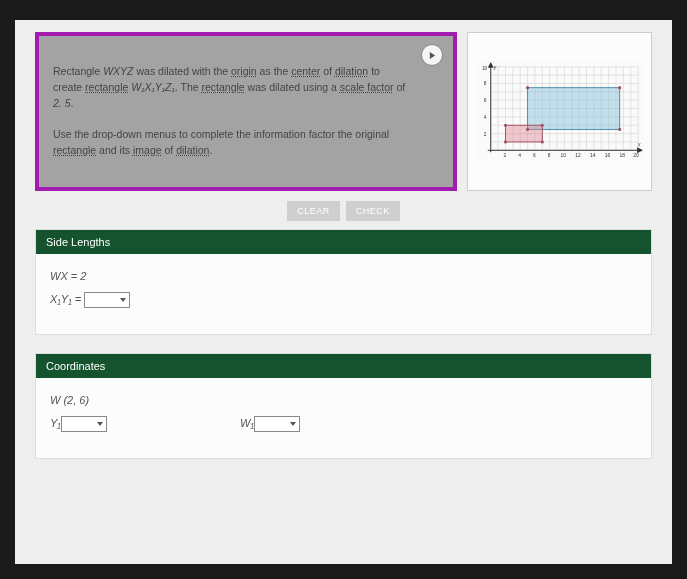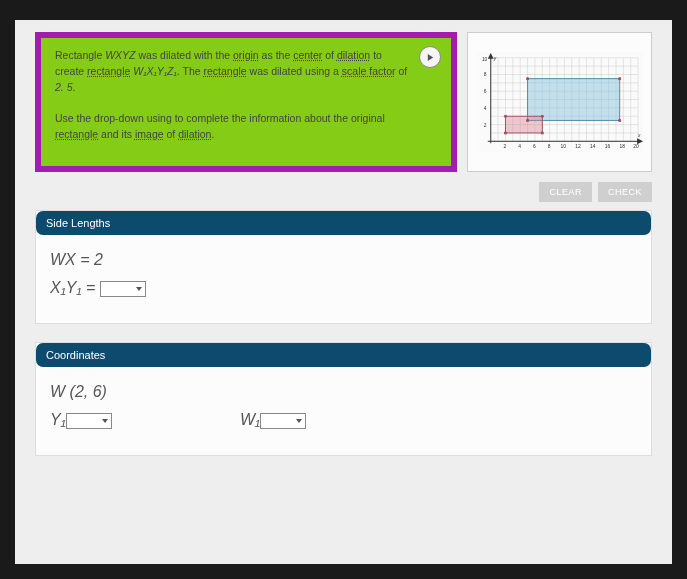--- a/index.html
+++ b/index.html
@@ -23,23 +23,23 @@
     padding: 12px 20px;
     overflow: hidden;
   }
   .top-row {
     display: flex;
     gap: 10px;
     margin-bottom: 10px;
   }
   .problem-box {
     flex: 1;
-    background: #84cc16;
-    border: 6px solid #a21caf;
-    padding: 10px 14px;
+    background: #a3a3a3;
+    border: 4px solid #a21caf;
+    padding: 28px 14px;
     position: relative;
     min-height: 140px;
   }
   .problem-text {
     font-size: 10.5px;
     line-height: 1.5;
     color: #444;
     padding-right: 28px;
   }
   .audio-btn {
@@ -74,55 +74,54 @@
     position: relative;
     background: #fafafa;
   }
   .grid line { stroke: #ccc; stroke-width: 0.5; }
   .axis line { stroke: #333; stroke-width: 1; }
   .rect-small { fill: rgba(220,120,140,0.4); stroke: #a05060; stroke-width: 1; }
   .rect-big { fill: rgba(130,190,220,0.45); stroke: #4a8ba8; stroke-width: 1; }
   .pt { fill: #a05060; }
   .btn-row {
     display: flex;
-    justify-content: flex-end;
+    justify-content: center;
     gap: 6px;
     margin-bottom: 8px;
   }
   .btn {
     background: #cfcfcf;
     color: #fff;
     font-size: 9px;
     padding: 5px 10px;
     border: none;
     letter-spacing: 0.5px;
     cursor: pointer;
   }
   .panel {
     background: #fcfcfc;
     border: 1px solid #ddd;
     margin-bottom: 18px;
   }
   .panel-hdr {
-    background: #0c4a6e;
+    background: #14532d;
     color: #fff;
     font-size: 11px;
     padding: 6px 10px;
-    border-radius: 7px;
   }
   .panel-body {
     padding: 16px 14px;
   }
   .row1, .row2 {
     display: flex;
     gap: 60px;
     margin-bottom: 10px;
   }
   .cell {
-    font-size: 16px;
+    font-size: 11px;
     color: #555;
     font-style: italic;
     min-width: 130px;
   }
   .dropdown {
     display: inline-block;
     width: 46px;
     height: 16px;
     border: 1px solid #888;
     background: #fff;
@@ -151,21 +150,21 @@
       <div class="problem-box">
         <div class="audio-btn">
           <svg viewBox="0 0 10 10">
               <polygon points="2,1 2,9 8,5" fill="#555"></polygon>
             </svg>
         </div>
         <div class="problem-text">
           <span>Rectangle </span><span class="ital">WXYZ</span><span> was dilated with the </span><span class="under">origin</span><span> as the </span><span class="under">center</span><span> of </span><span class="under">dilation</span><span> to create </span>
           <span class="under">rectangle</span><span> </span><span class="ital">W₁X₁Y₁Z₁</span><span>. The </span><span class="under">rectangle</span><span> was dilated using a </span><span class="under">scale factor</span><span> of </span><span class="ital">2. 5</span><span>.</span>
           <br><br>
-          <span>Use the drop-down using to complete the information about the original </span><span class="under">rectangle</span><span> and its </span><span class="under">image</span><span> of </span><span class="under">dilation</span><span>.</span>
+          <span>Use the drop-down menus to complete the information factor the original </span><span class="under">rectangle</span><span> and its </span><span class="under">image</span><span> of </span><span class="under">dilation</span><span>.</span>
         </div>
       </div>
 
       <div class="graph-box">
         <svg class="graph-inner" viewBox="0 0 170 100">
           <g class="grid">
             <line x1="15" y1="5" x2="15" y2="90"></line>
               <line x1="22.5" y1="5" x2="22.5" y2="90"></line>
               <line x1="30" y1="5" x2="30" y2="90"></line>
               <line x1="37.5" y1="5" x2="37.5" y2="90"></line>

